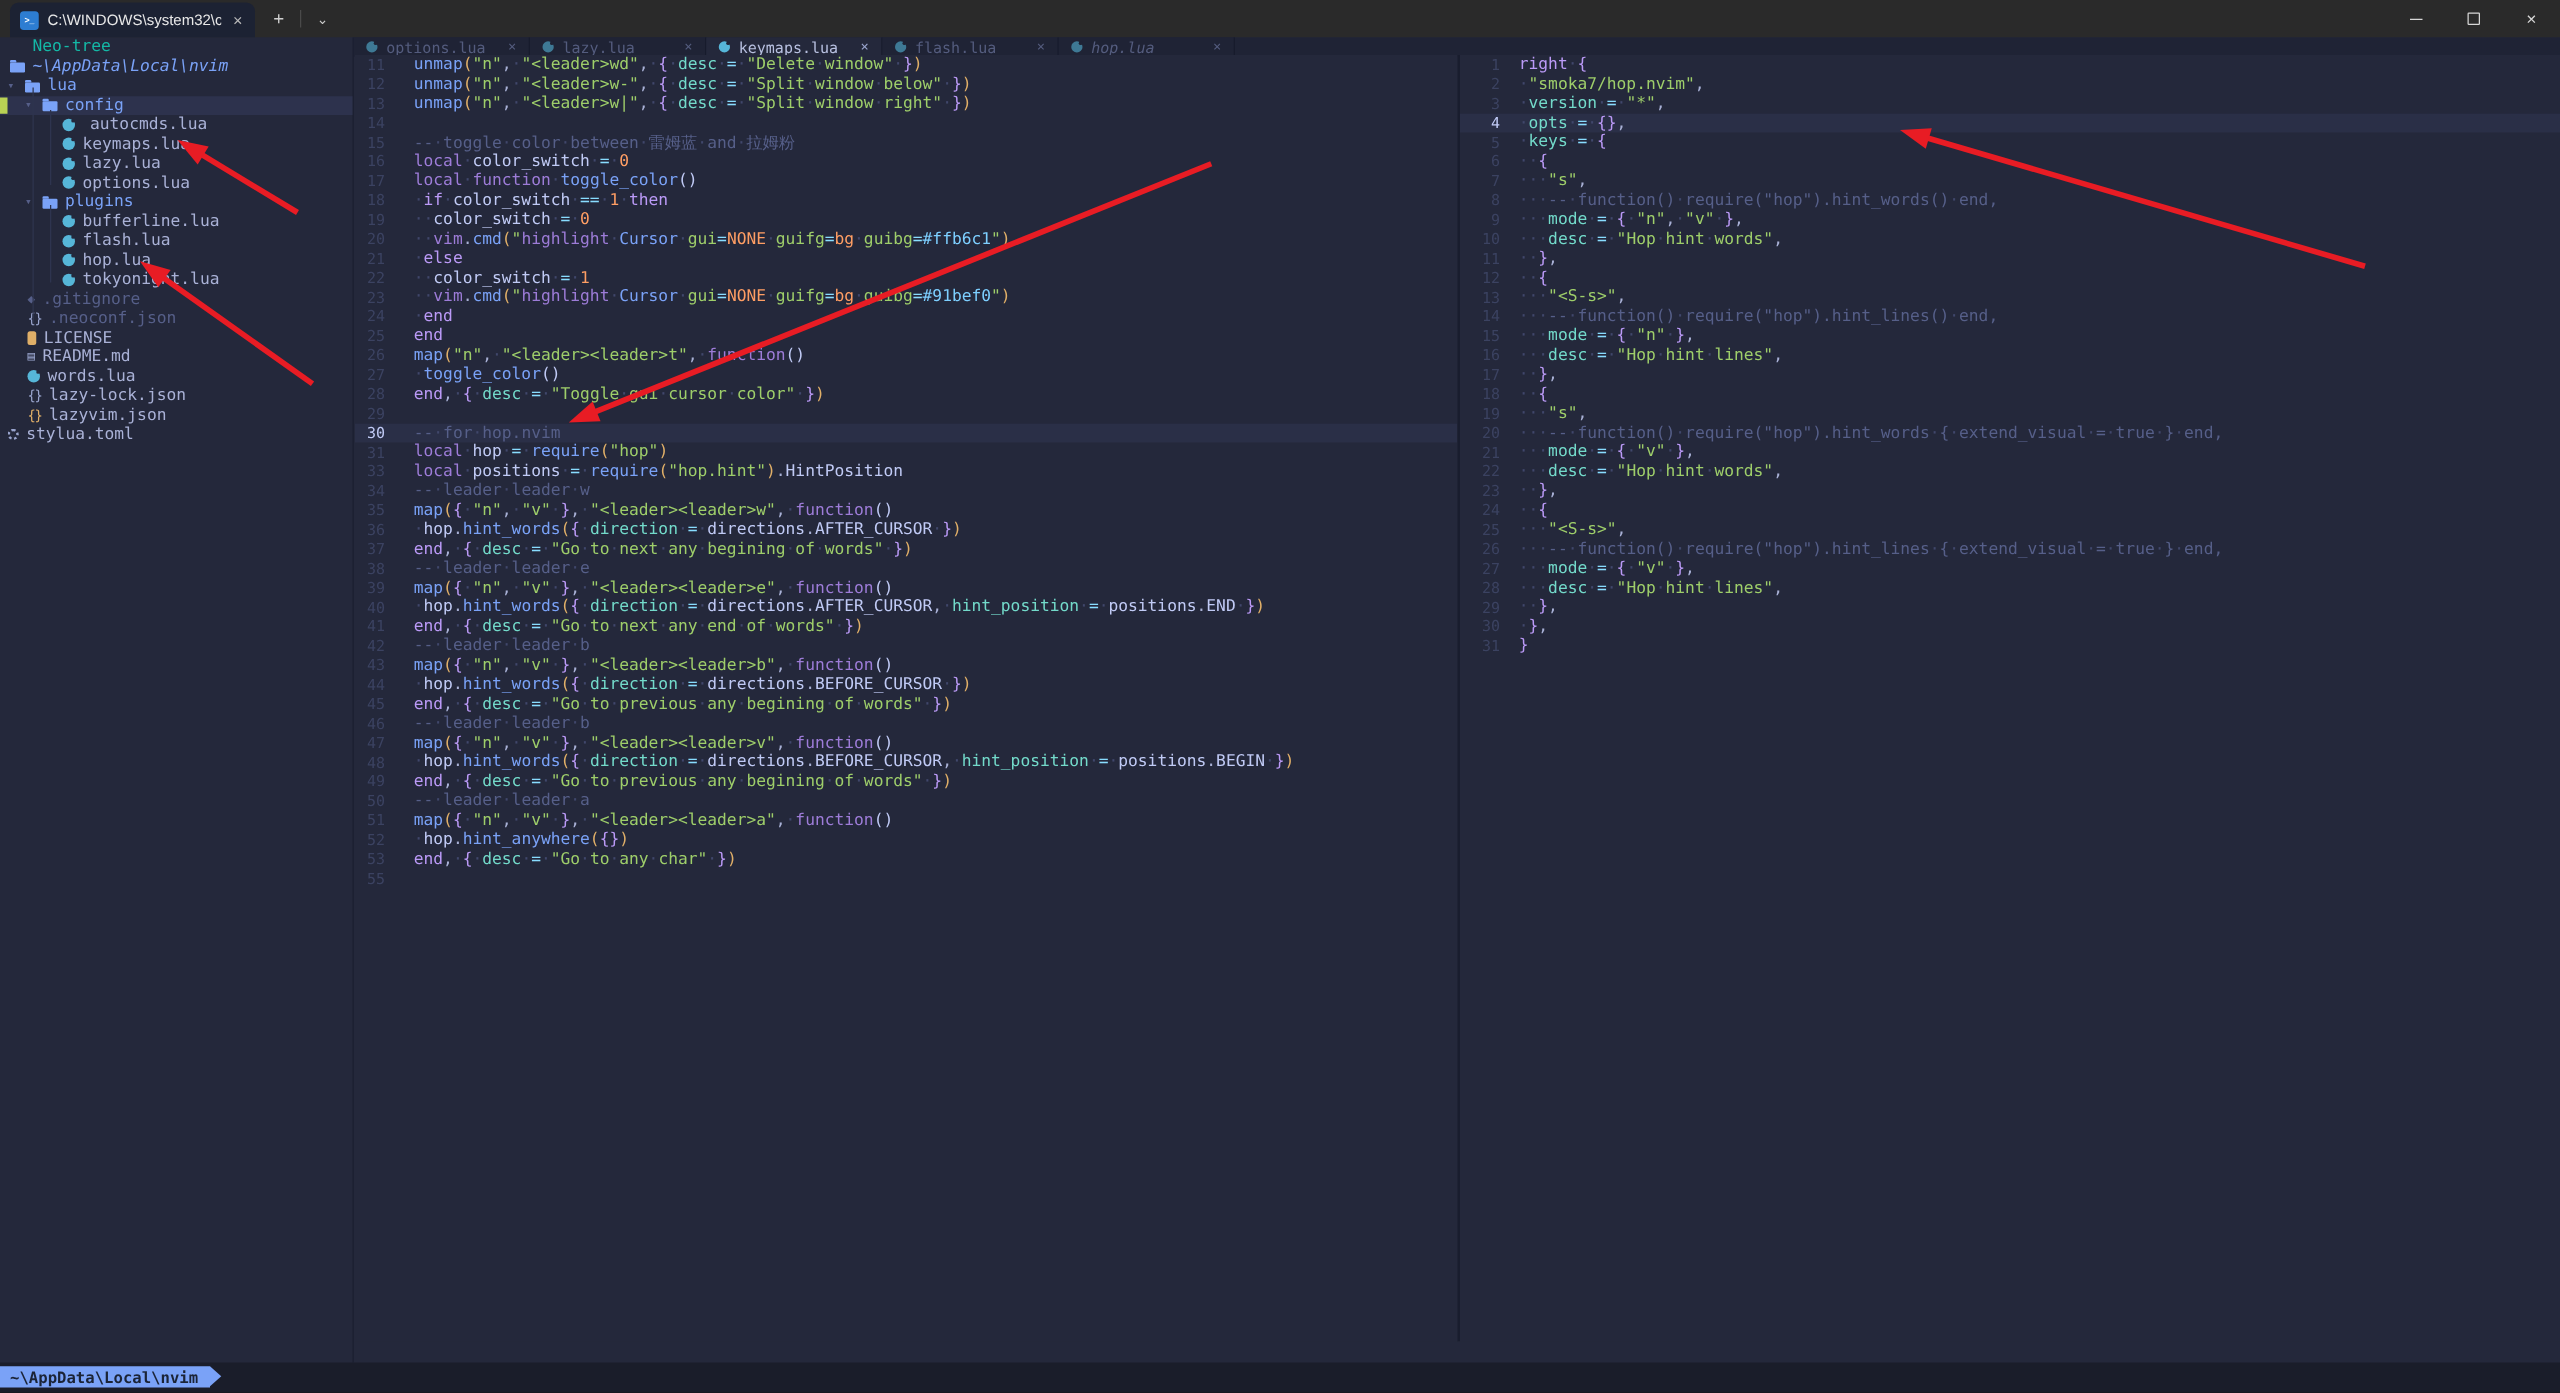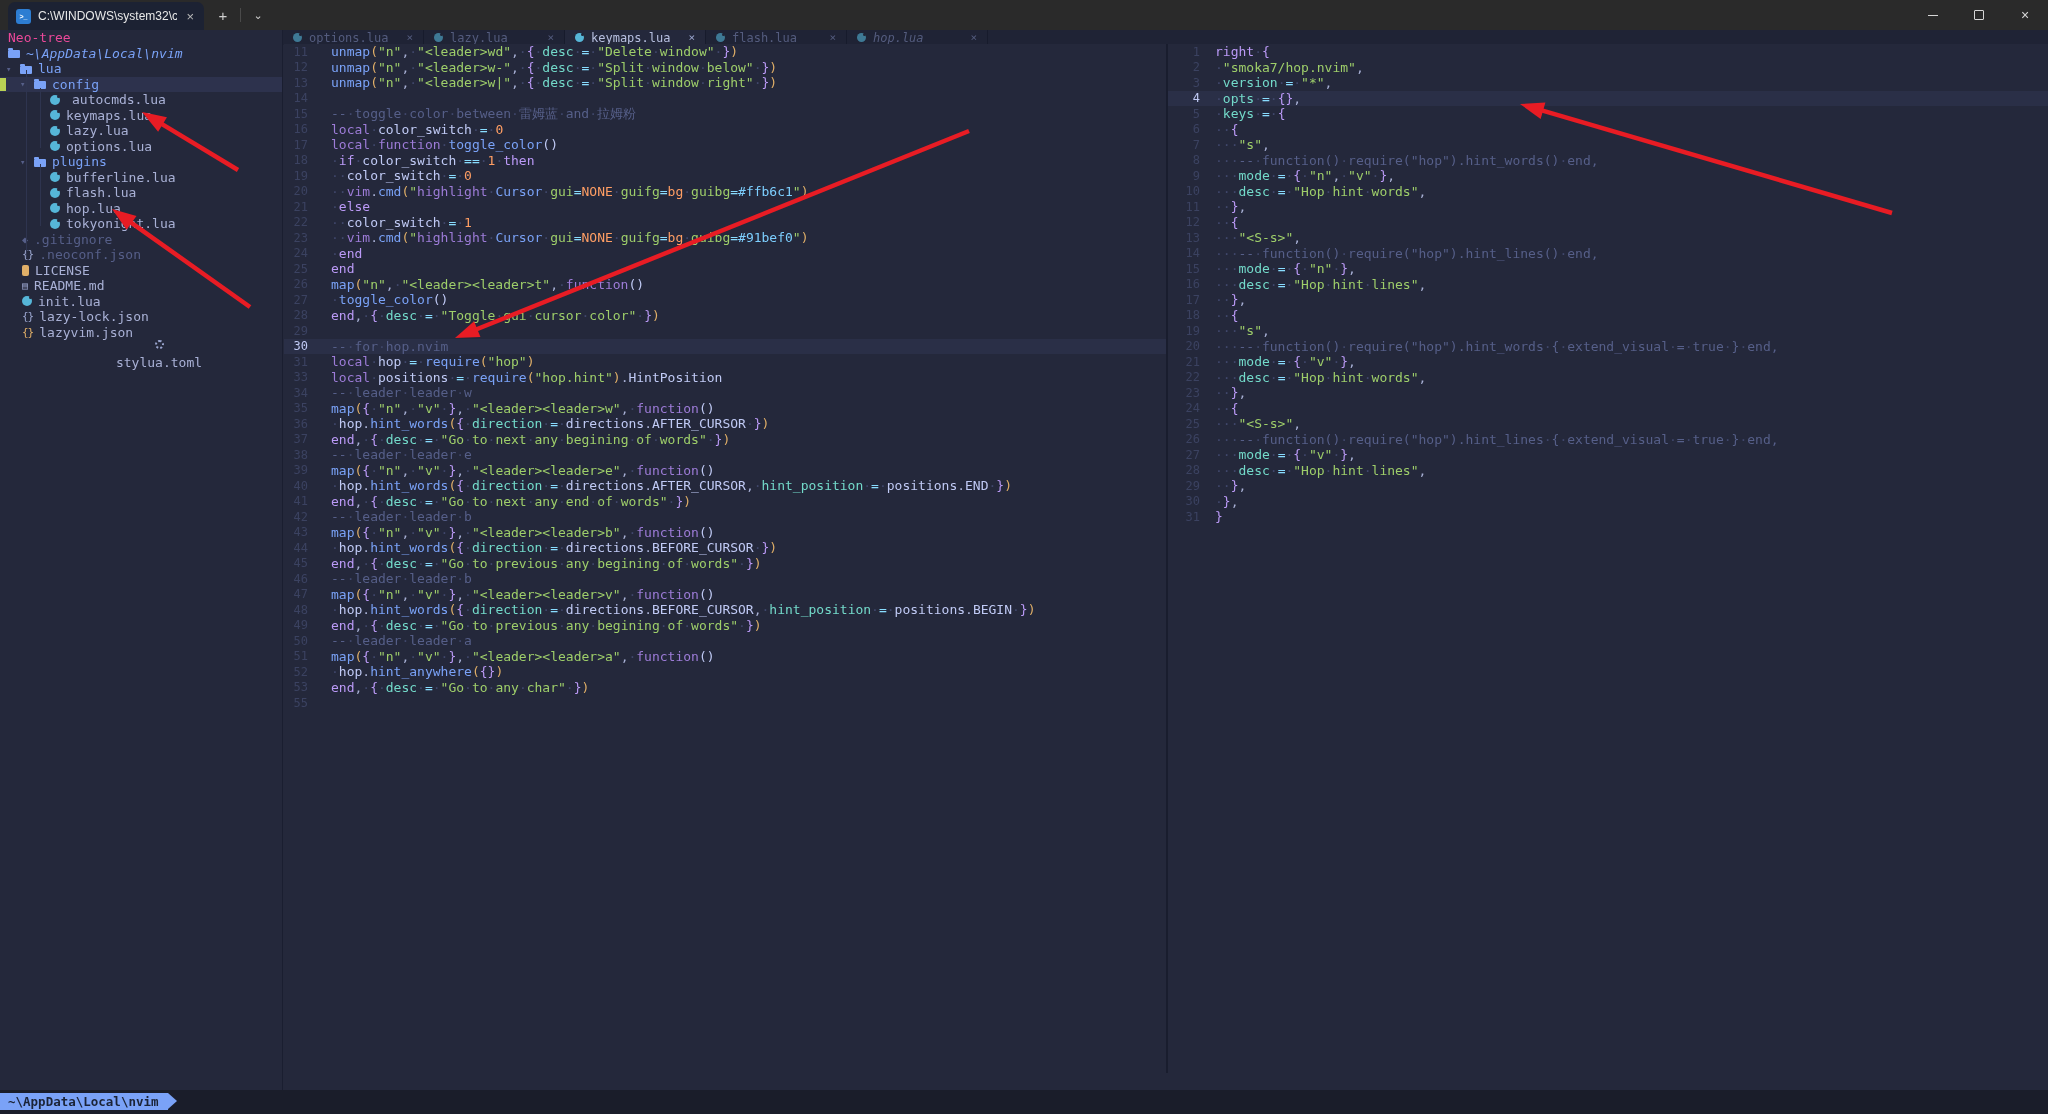--- a/index.html
+++ b/index.html
@@ -34,21 +34,21 @@
   .btab.italic .lbl{font-style:italic;}
   .btab .x{font-size:11px;color:#545c7e;}
   .btab.active .x{color:#9aa5ce;}
   .luaicon{width:9px;height:9px;border-radius:50%;background:#4fa8c9;position:relative;flex:none;opacity:.65;}
   .btab.active .luaicon{opacity:1;background:#56b6d8;}
   .luaicon:after{content:"";position:absolute;right:0px;top:0px;width:3px;height:3px;border-radius:50%;background:#1f2335;}
   
   .sidebar{position:absolute;left:0;top:30px;width:283px;bottom:24px;background:#24283b;
            border-right:1px solid #1a1e30;box-sizing:border-box;}
   .srow{position:relative;height:15.5px;display:flex;align-items:center;gap:6px;font-size:13px;color:#a9b1d6;white-space:nowrap;}
-  .srow.header{color:#ec4899;}
+  .srow.header{color:#14b8a6;margin-left:18px;}
   .srow.folder{color:#7aa2f7;}
   .srow.dim{color:#565f89;}
   .srow.selected{background:#2d324d;}
   .srow.italicname{font-style:italic;color:#7aa2f7;}
   .gitmark{position:absolute;left:0;top:1px;width:6px;height:13px;background:#b9d254;}
   .chev{color:#565f89;font-size:9px;width:8px;flex:none;}
   .fold{width:12px;height:8px;background:#7aa2f7;border-radius:1px;position:relative;flex:none;margin-top:2px;}
   .fold:before{content:"";position:absolute;left:0;top:-2px;width:5px;height:2px;background:#7aa2f7;border-radius:1px 1px 0 0;}
   .sicon-lua{width:10px;height:10px;border-radius:50%;background:#56b6d8;position:relative;flex:none;}
   .sicon-lua:after{content:"";position:absolute;right:0;top:0;width:3px;height:3px;border-radius:50%;background:#24283b;}
@@ -204,31 +204,31 @@
         <div class="srow file" style="padding-left: 22px;">
           <span class="sicon-license"></span>
           <span>LICENSE</span>
         </div>
         <div class="srow file" style="padding-left: 22px;">
           <span class="sicon-readme">▤</span>
           <span>README.md</span>
         </div>
         <div class="srow file" style="padding-left: 22px;">
           <span class="sicon-lua"></span>
-          <span>init.lua</span>
+          <span>words.lua</span>
         </div>
         <div class="srow file" style="padding-left: 22px;">
           <span class="sicon-json">{}</span>
           <span>lazy-lock.json</span>
         </div>
         <div class="srow file" style="padding-left: 22px;">
           <span class="sicon-jsonY">{}</span>
           <span>lazyvim.json</span>
         </div>
-        <div class="srow file" style="padding-left: 36px; flex-direction: column;">
+        <div class="srow file" style="padding-left: 6px;">
           <span class="sicon-gear"></span>
           <span>stylua.toml</span>
         </div>
       </div>
     <span class="sguide" style="left:26px;top:40px;height:188px"></span>
     <span class="sguide" style="left:40px;top:58px;height:60px"></span>
     <span class="sguide" style="left:40px;top:134px;height:62px"></span>
   </div>
 
   <div class="pane" id="paneL">

